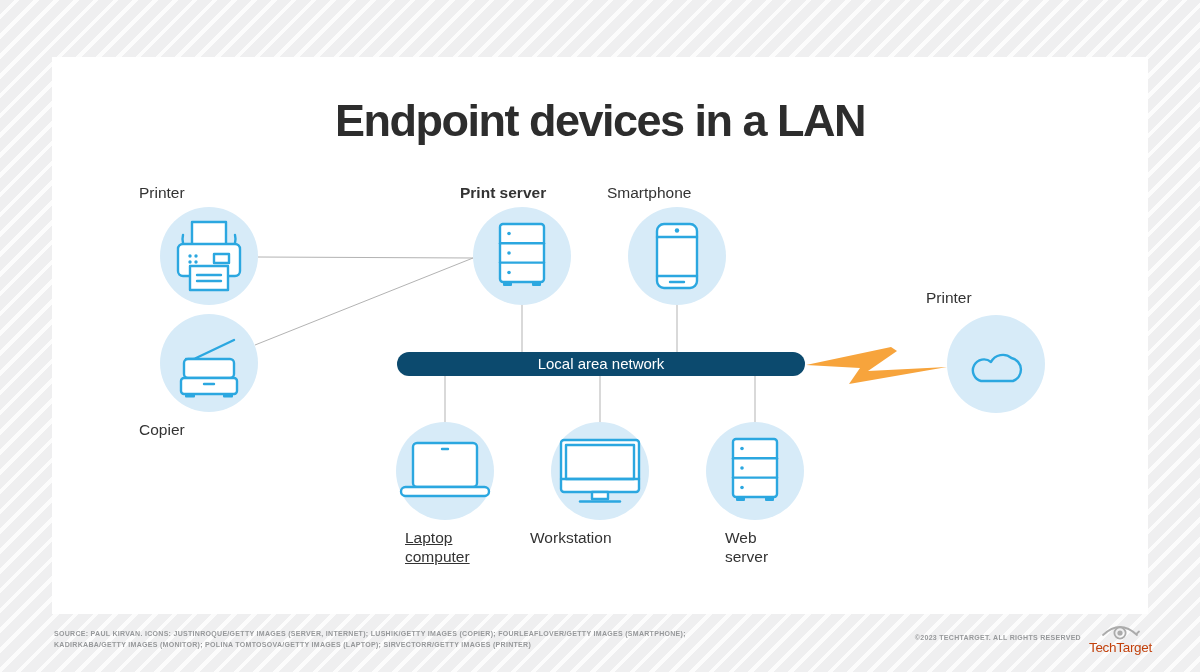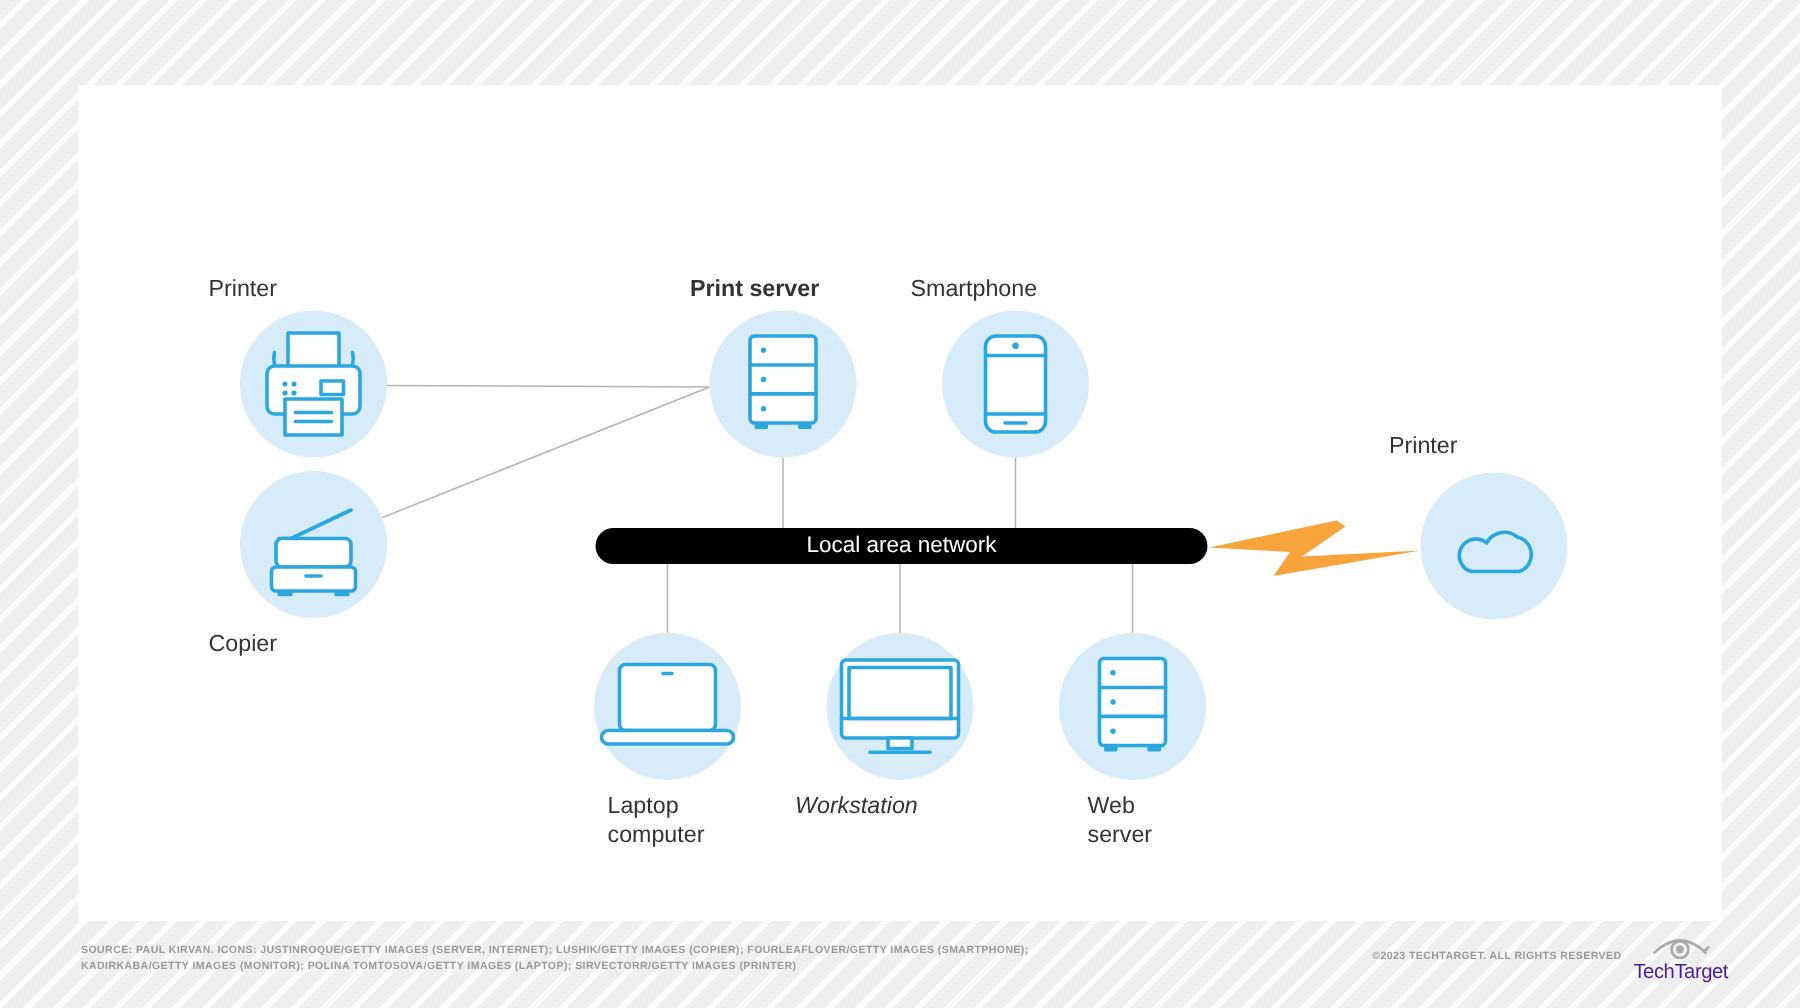--- a/index.html
+++ b/index.html
@@ -22,69 +22,70 @@
   .node-circle{
     position:absolute; width:98px; height:98px; border-radius:50%;
     background:#d7ebf8; display:flex; align-items:center; justify-content:center;
   }
   .dev-label{
     position:absolute; text-align:left; font-size:15.5px; color:#333333;
     line-height:19px;
   }
   .lan-bar{
     position:absolute; left:345px; top:295px; width:408px; height:24px;
-    border-radius:12px; background:#000000; color:#ffffff;
+    border-radius:12px; background:#0c4a6e; color:#ffffff;
     font-size:15px; line-height:24px; text-align:center;
   }
   .footer-credits{
     position:absolute; left:54px; top:628px; width:640px;
     font-size:7px; font-weight:bold; letter-spacing:0.3px;
     color:#97999b; line-height:11px;
   }
   .footer-right{
     position:absolute; right:48px; top:620px; height:40px;
     display:flex; align-items:flex-start;
   }
   .copyright{
     font-size:7px; font-weight:bold; letter-spacing:0.3px;
     color:#97999b; margin-top:14px; margin-right:8px;
   }
   .tt-logo{ display:flex; flex-direction:column; align-items:center; }
-  .tt-logo-text{ font-size:13.5px; color:#4c1d95; letter-spacing:-0.3px; margin-top:-2px; }
+  .tt-logo-text{ font-size:13.5px; color:#c2410c; letter-spacing:-0.3px; margin-top:-2px; }
   svg .ic{ stroke:#2ba7e0; stroke-width:2.4; fill:none; stroke-linecap:round; stroke-linejoin:round; }
   svg .icf{ fill:#ffffff; }
   svg .dot{ fill:#2ba7e0; stroke:none; }
 </style>
 </head>
 <body>
 
 <div class="card">
 
+  <div class="title">Endpoint devices in a LAN</div>
 
   <svg class="overlay" viewBox="0 0 1096 557">
     <g stroke="#b3b3b3" stroke-width="1">
       <line x1="206" y1="200" x2="421" y2="201"></line>
       <line x1="203" y1="288" x2="421" y2="201"></line>
       <line x1="470" y1="248" x2="470" y2="295"></line>
       <line x1="625" y1="248" x2="625" y2="295"></line>
       <line x1="393" y1="319" x2="393" y2="365"></line>
       <line x1="548" y1="319" x2="548" y2="365"></line>
       <line x1="703" y1="319" x2="703" y2="365"></line>
     </g>
     <polygon points="754,308 839,290 845,294 816,314 895,310 797,327 808,311" fill="#f7a43c"></polygon>
   </svg>
 
   <div class="lan-bar">Local area network</div>
 
   <div class="dev-label" style="left:87px;  top:126px; width:140px;">Printer</div>
   <div class="dev-label" style="left:87px;  top:363px; width:140px;">Copier</div>
   <div class="dev-label" style="left:408px; top:126px; width:140px;font-weight:bold;">Print server</div>
   <div class="dev-label" style="left:555px; top:126px; width:140px;">Smartphone</div>
-  <div class="dev-label" style="left:353px; top:471px; width:80px;">Laptop computer</div>
-  <div class="dev-label" style="left:478px; top:471px; width:140px;font-style:italic;">Workstation</div>
+  <div class="dev-label" style="left:353px; top:471px; width:80px;text-decoration:underline;">Laptop computer</div>
+  <div class="dev-label" style="left:478px; top:471px; width:140px;">Workstation</div>
   <div class="dev-label" style="left:673px; top:471px; width:60px;">Web server</div>
   <div class="dev-label" style="left:874px; top:231px; width:140px;">Printer</div>
 
   <div class="node-circle" style="left:108px; top:150px;">
     <svg width="78" height="72" viewBox="0 0 78 72">
       <rect class="ic icf" x="22" y="2" width="34" height="24"></rect>
       <path class="ic" d="M13,15 q-1,4 0,8 M65,15 q1,4 0,8"></path>
       <rect class="ic icf" x="8" y="24" width="62" height="32" rx="5"></rect>
       <circle class="dot" cx="20" cy="36" r="1.7"></circle>
         <circle class="dot" cx="26" cy="36" r="1.7"></circle>

